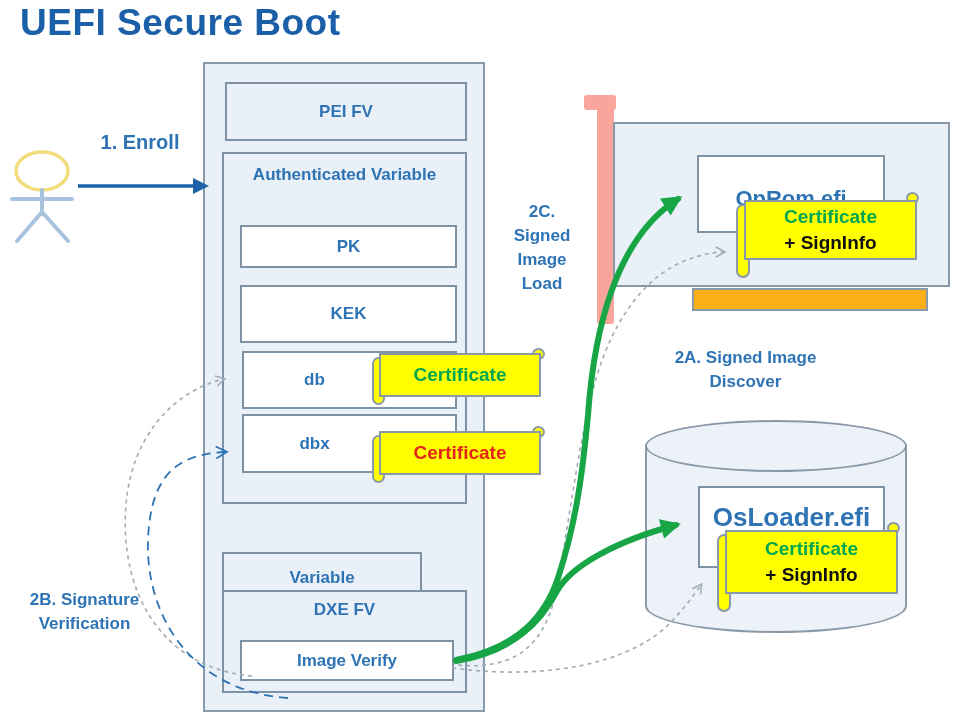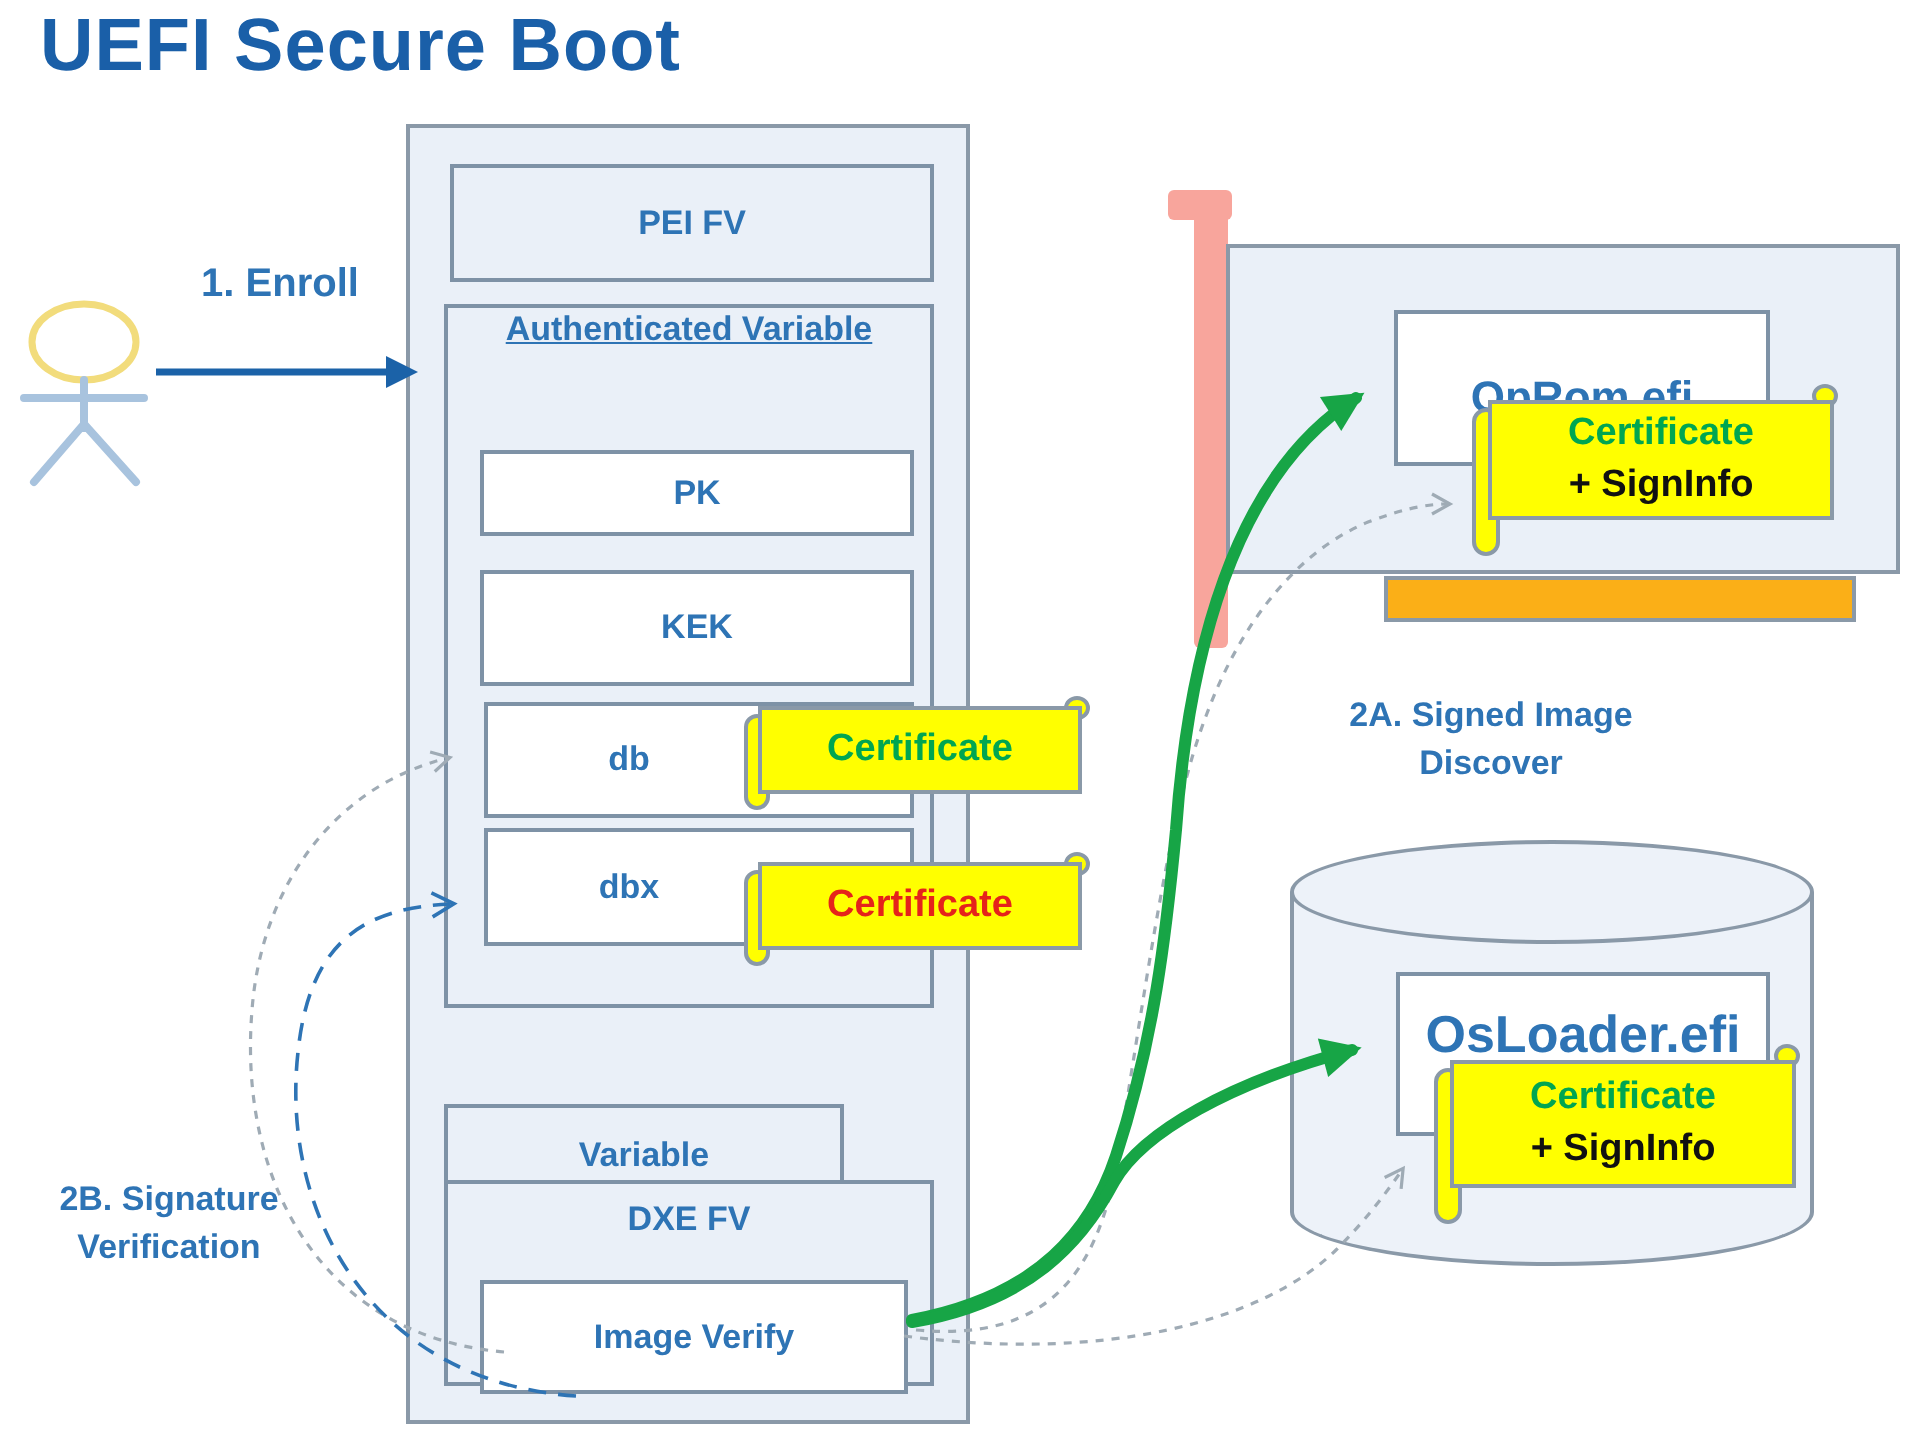--- a/index.html
+++ b/index.html
@@ -82,21 +82,21 @@
     </div>
   </div>
 
   <div class="abs panel" style="left:203px;top:62px;width:282px;height:650px;z-index:8;"></div>
 
   <div class="abs section cc" style="left:225px;top:82px;width:242px;height:59px;z-index:10;">
     <span class="lbl">PEI FV</span>
   </div>
 
   <div class="abs section" style="left:222px;top:152px;width:245px;height:352px;z-index:10;">
-    <div class="lbl" style="text-decoration:underline;">Authenticated Variable</div>
+    <div class="lbl" style="padding-top:10px;">Authenticated Variable</div>
   </div>
 
   <div class="abs whitebox cc" style="left:240px;top:225px;width:217px;height:43px;z-index:12;">
     <span class="lbl">PK</span>
   </div>
   <div class="abs whitebox cc" style="left:240px;top:285px;width:217px;height:58px;z-index:12;">
     <span class="lbl">KEK</span>
   </div>
   <div class="abs whitebox cc" style="left:242px;top:351px;width:215px;height:58px;z-index:12;">
     <span class="lbl" style="margin-right:70px;">db</span>
@@ -105,40 +105,44 @@
     <span class="lbl" style="margin-right:70px;">dbx</span>
   </div>
 
   <div class="abs section cc" style="left:222px;top:552px;width:200px;height:51px;z-index:10;">
     <span class="lbl">Variable</span>
   </div>
 
   <div class="abs section" style="left:222px;top:590px;width:245px;height:103px;z-index:10;">
     <div class="lbl" style="padding-top:7px;">DXE FV</div>
   </div>
-  <div class="abs whitebox cc" style="left:240px;top:640px;width:214px;height:57px;z-index:12;">
+  <div class="abs whitebox cc" style="left:240px;top:640px;width:214px;height:41px;z-index:12;">
     <span class="lbl">Image Verify</span>
   </div>
 
   <div class="scroll" style="left:372px;top:351px;width:169px;height:50px;">
     <div class="roll" style="left:0;top:6px;width:13px;height:48px;"></div>
     <div class="curl" style="right:-4px;top:-3px;"></div>
     <div class="sbody" style="left:7px;top:2px;width:162px;height:44px;">
       <span style="color: rgb(0, 166, 81);">Certificate</span>
     </div>
   </div>
   <div class="scroll" style="left:372px;top:429px;width:169px;height:50px;">
     <div class="roll" style="left:0;top:6px;width:13px;height:48px;"></div>
     <div class="curl" style="right:-4px;top:-3px;"></div>
     <div class="sbody" style="left:7px;top:2px;width:162px;height:44px;">
       <span style="color: rgb(229, 35, 27);">Certificate</span>
     </div>
   </div>
 
   <div class="abs lbl z-labels" style="left:90px;top:130px;width:100px;font-size:20px;">1. Enroll</div>
+  <div class="abs lbl ml z-labels" style="left:492px;top:200px;width:100px;line-height:1.42;">2C.
+Signed
+Image
+Load</div>
   <div class="abs lbl ml z-labels" style="left:638px;top:346px;width:215px;line-height:1.4;">2A. Signed Image
 Discover</div>
   <div class="abs lbl ml z-labels" style="left:2px;top:588px;width:165px;line-height:1.4;">2B. Signature
 Verification</div>
 
   <svg class="overlay" width="960" height="718" viewBox="0 0 960 718">
     <defs>
       <marker id="mBlue" markerUnits="userSpaceOnUse" markerWidth="18" markerHeight="18" refX="13" refY="9" orient="auto">
         <path d="M1,1 L17,9 L1,17 z" style="fill:var(--enroll_blue)"></path>
       </marker>

